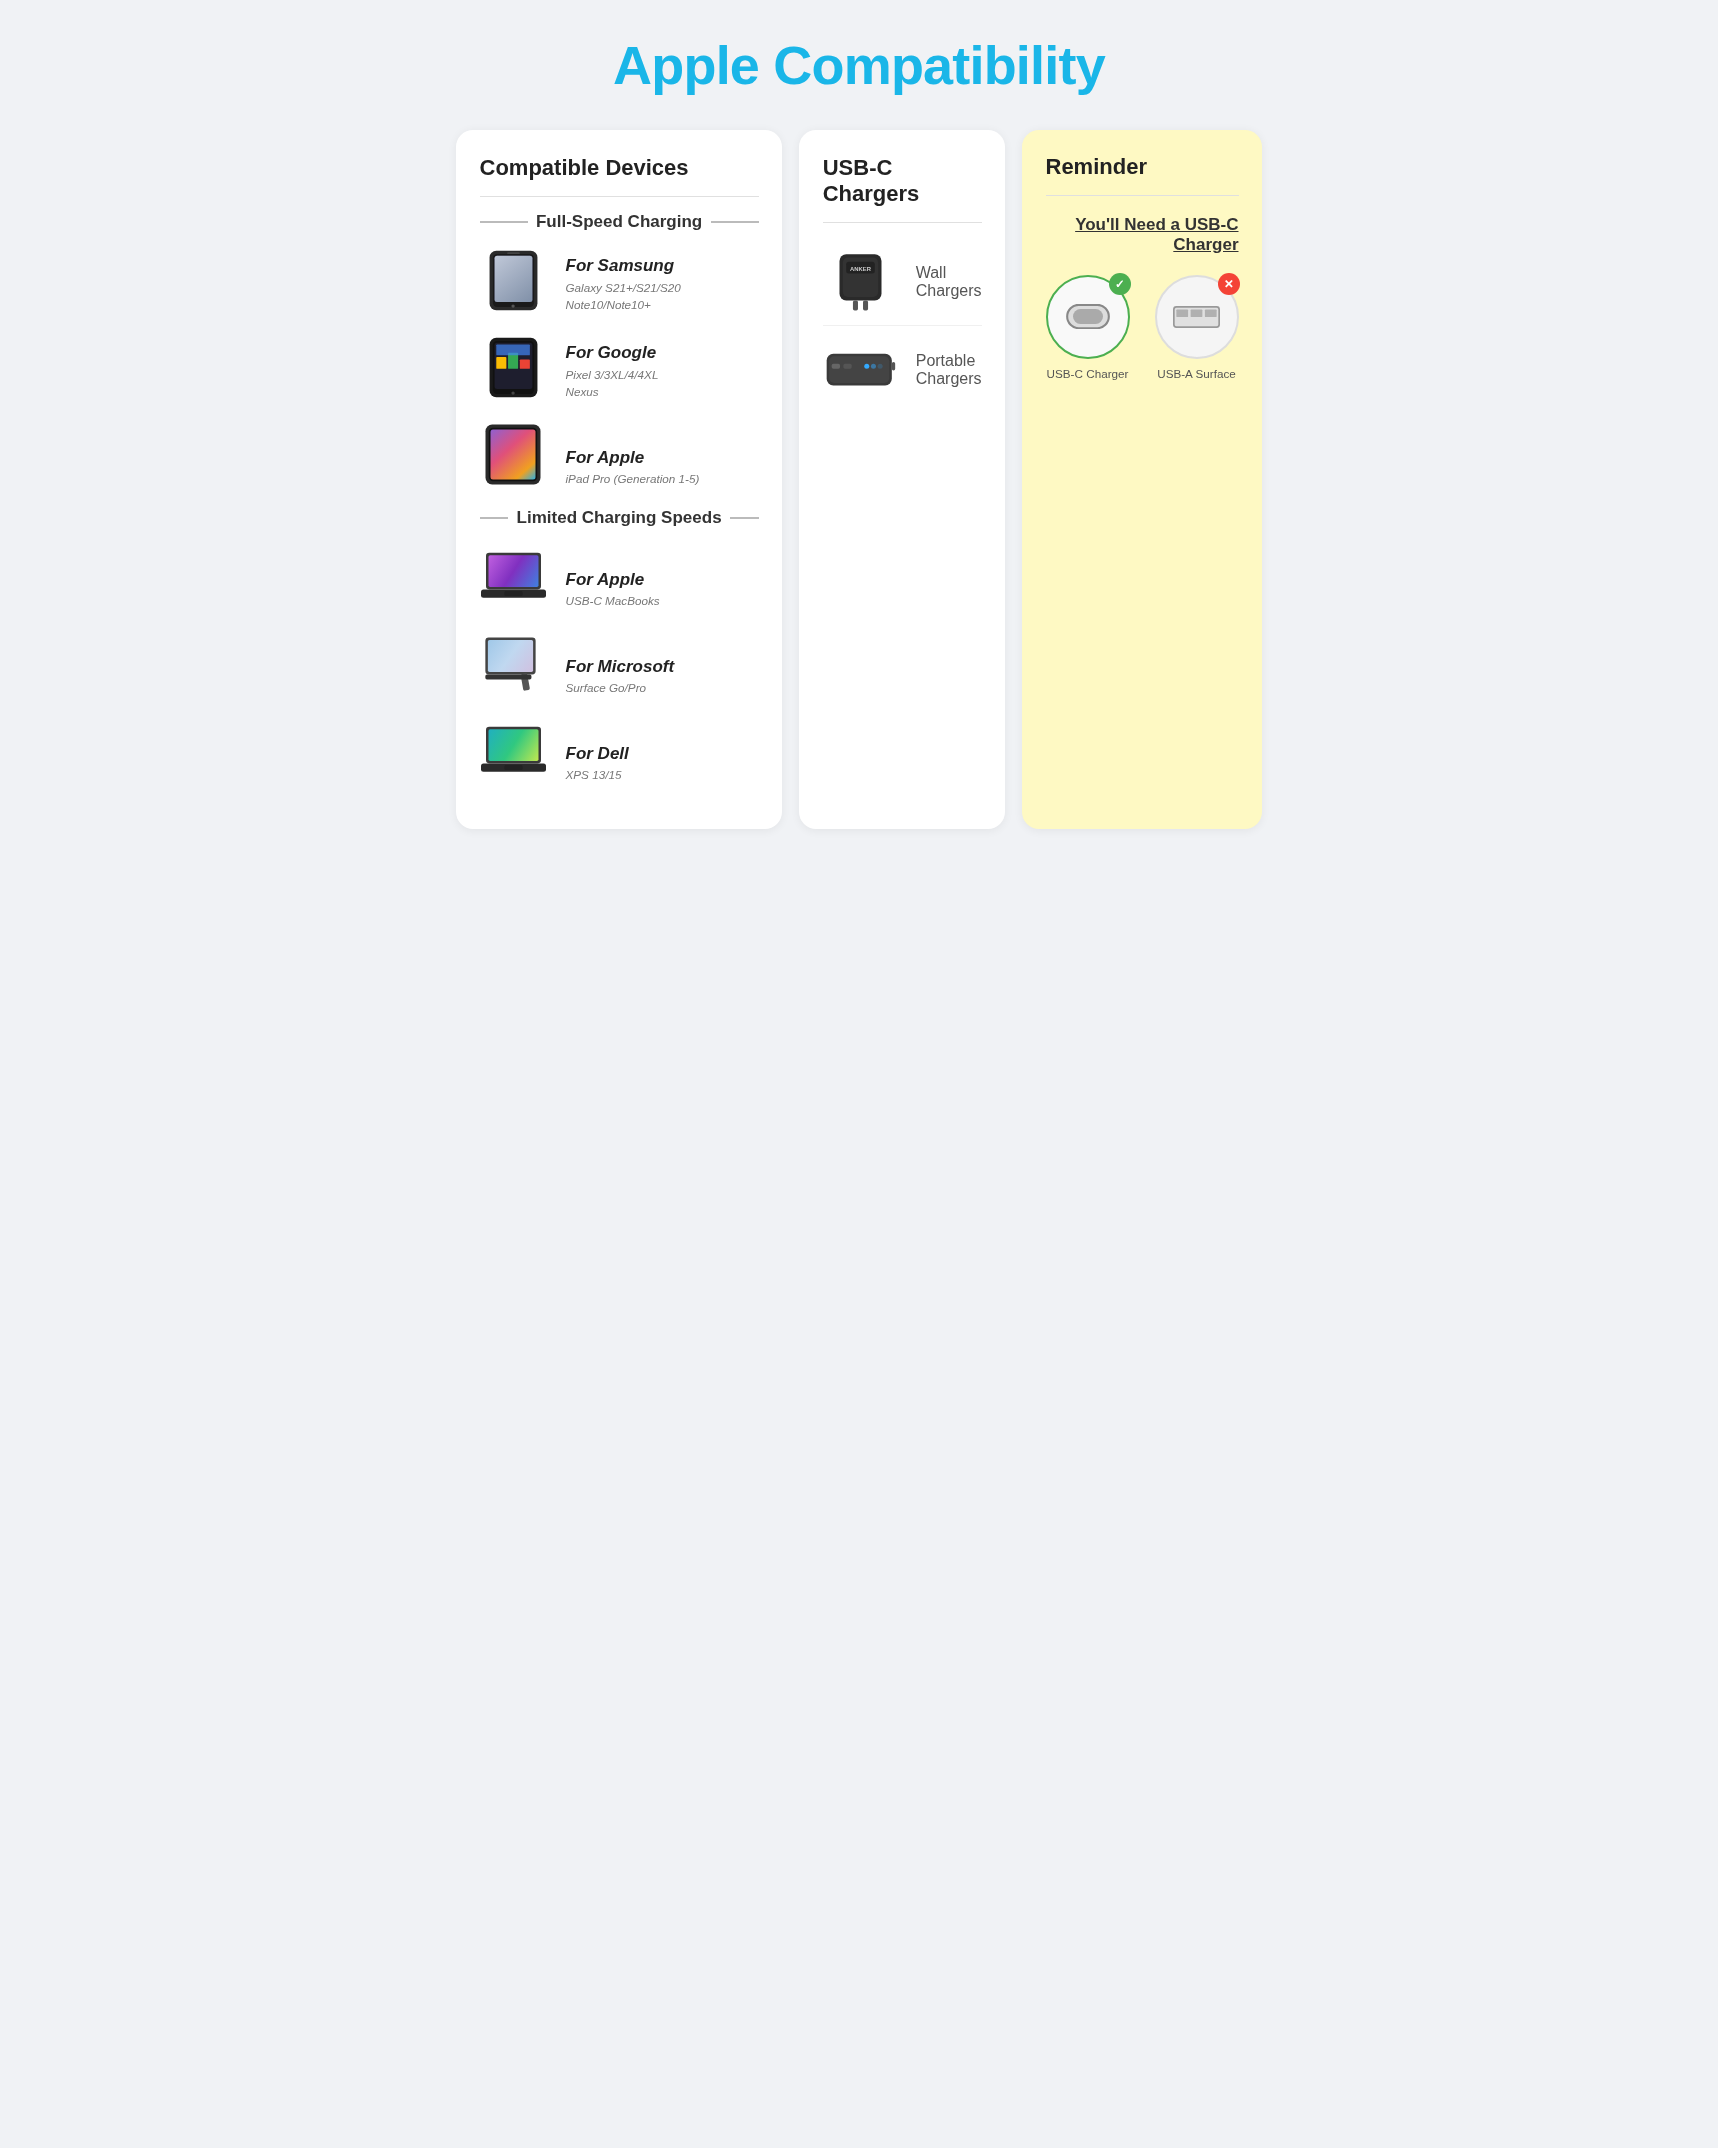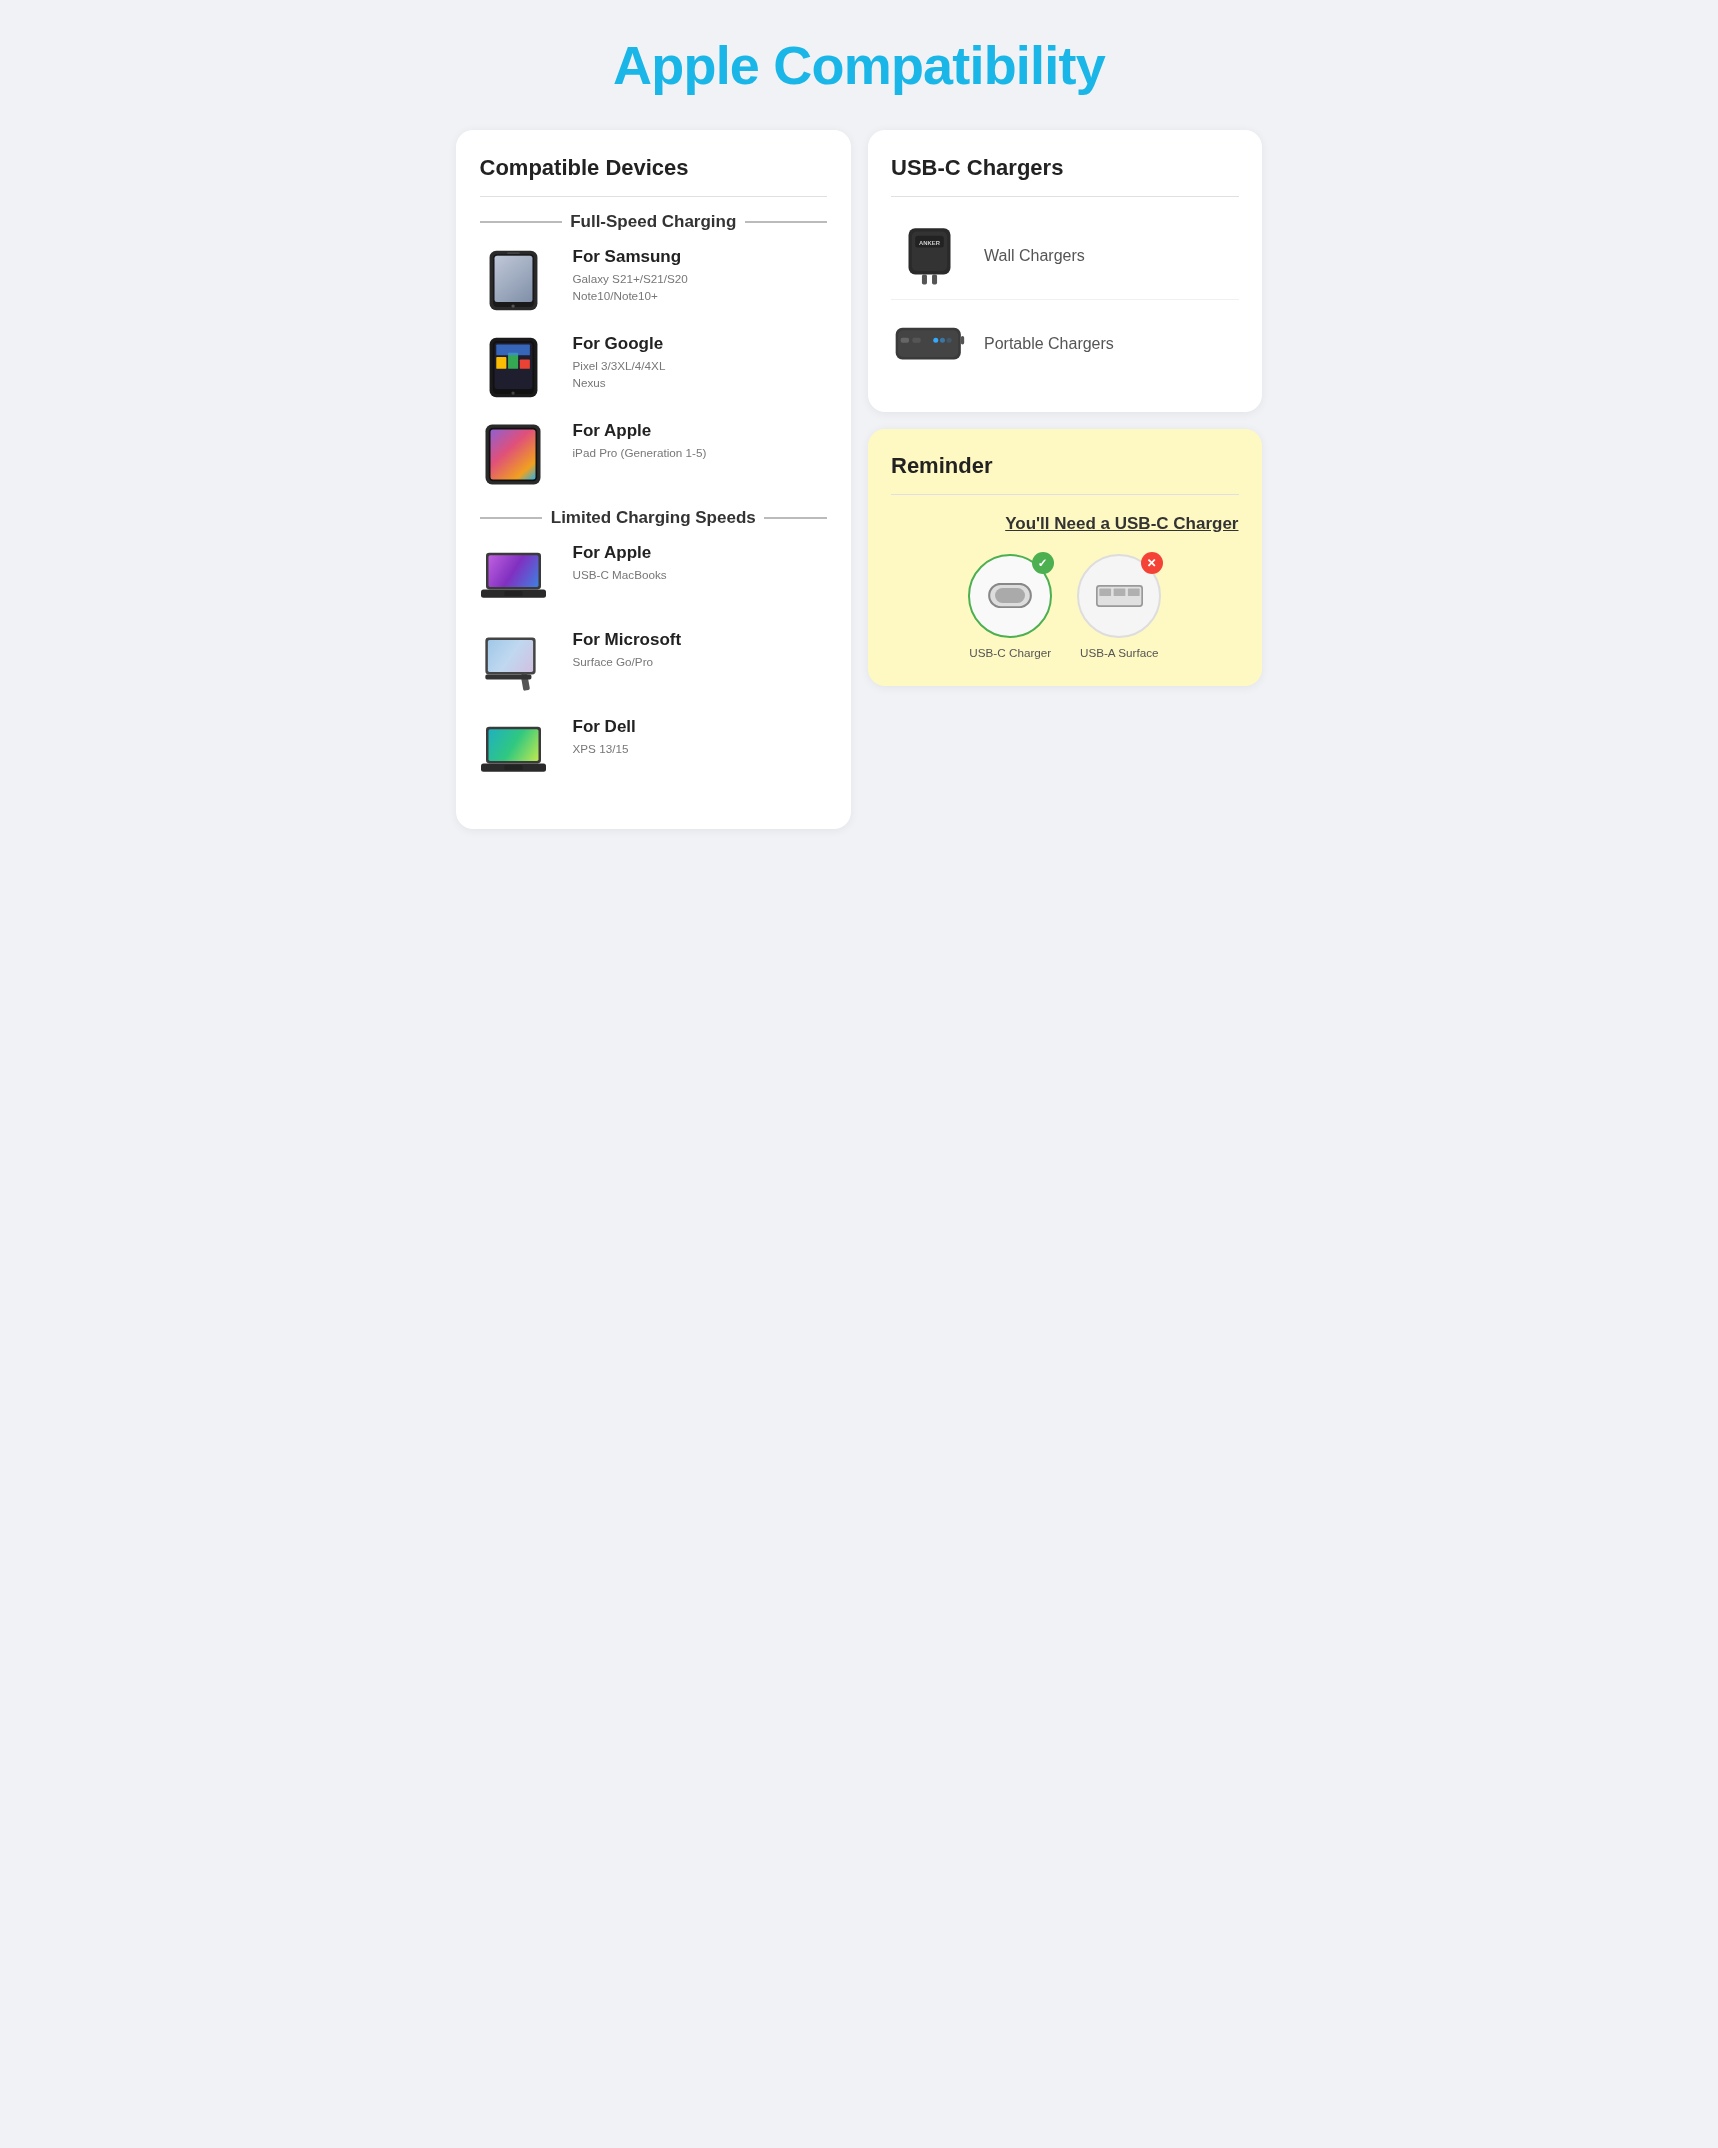--- a/index.html
+++ b/index.html
@@ -58,23 +58,24 @@
       content: '';
       flex: 1;
       height: 1.3px;
       background: #bbb;
     }
     .device-list {
       list-style: none;
     }
     .device-item {
       display: flex;
-      align-items: flex-start;
-      gap: 26px;
+      align-items: flex-end;
+      gap: 19px;
       margin-bottom: 20px;
+      font-style: italic;
     }
     .device-image {
       width: 67px;
       height: 67px;
       flex-shrink: 0;
       display: flex;
       align-items: center;
       justify-content: center;
       overflow: hidden;
     }
@@ -188,21 +189,21 @@
     .laptop-svg { width: 65px; height: 55px; }
     .surface-svg { width: 62px; height: 59px; }
 
     
     .wall-charger-svg { width: 59px; height: 63px; }
     .powerbank-svg { width: 71px; height: 46px; }
     .car-charger-svg { width: 60px; height: 67px; }
 
     .right-col {
       display: flex;
-      flex-direction: column;
+      flex-direction: row;
       gap: 17px;
     }
   </style>
 </head>
 <body>
 
 <h1 class="main-title">Apple Compatibility</h1>
 
 <div class="content-grid">
 

